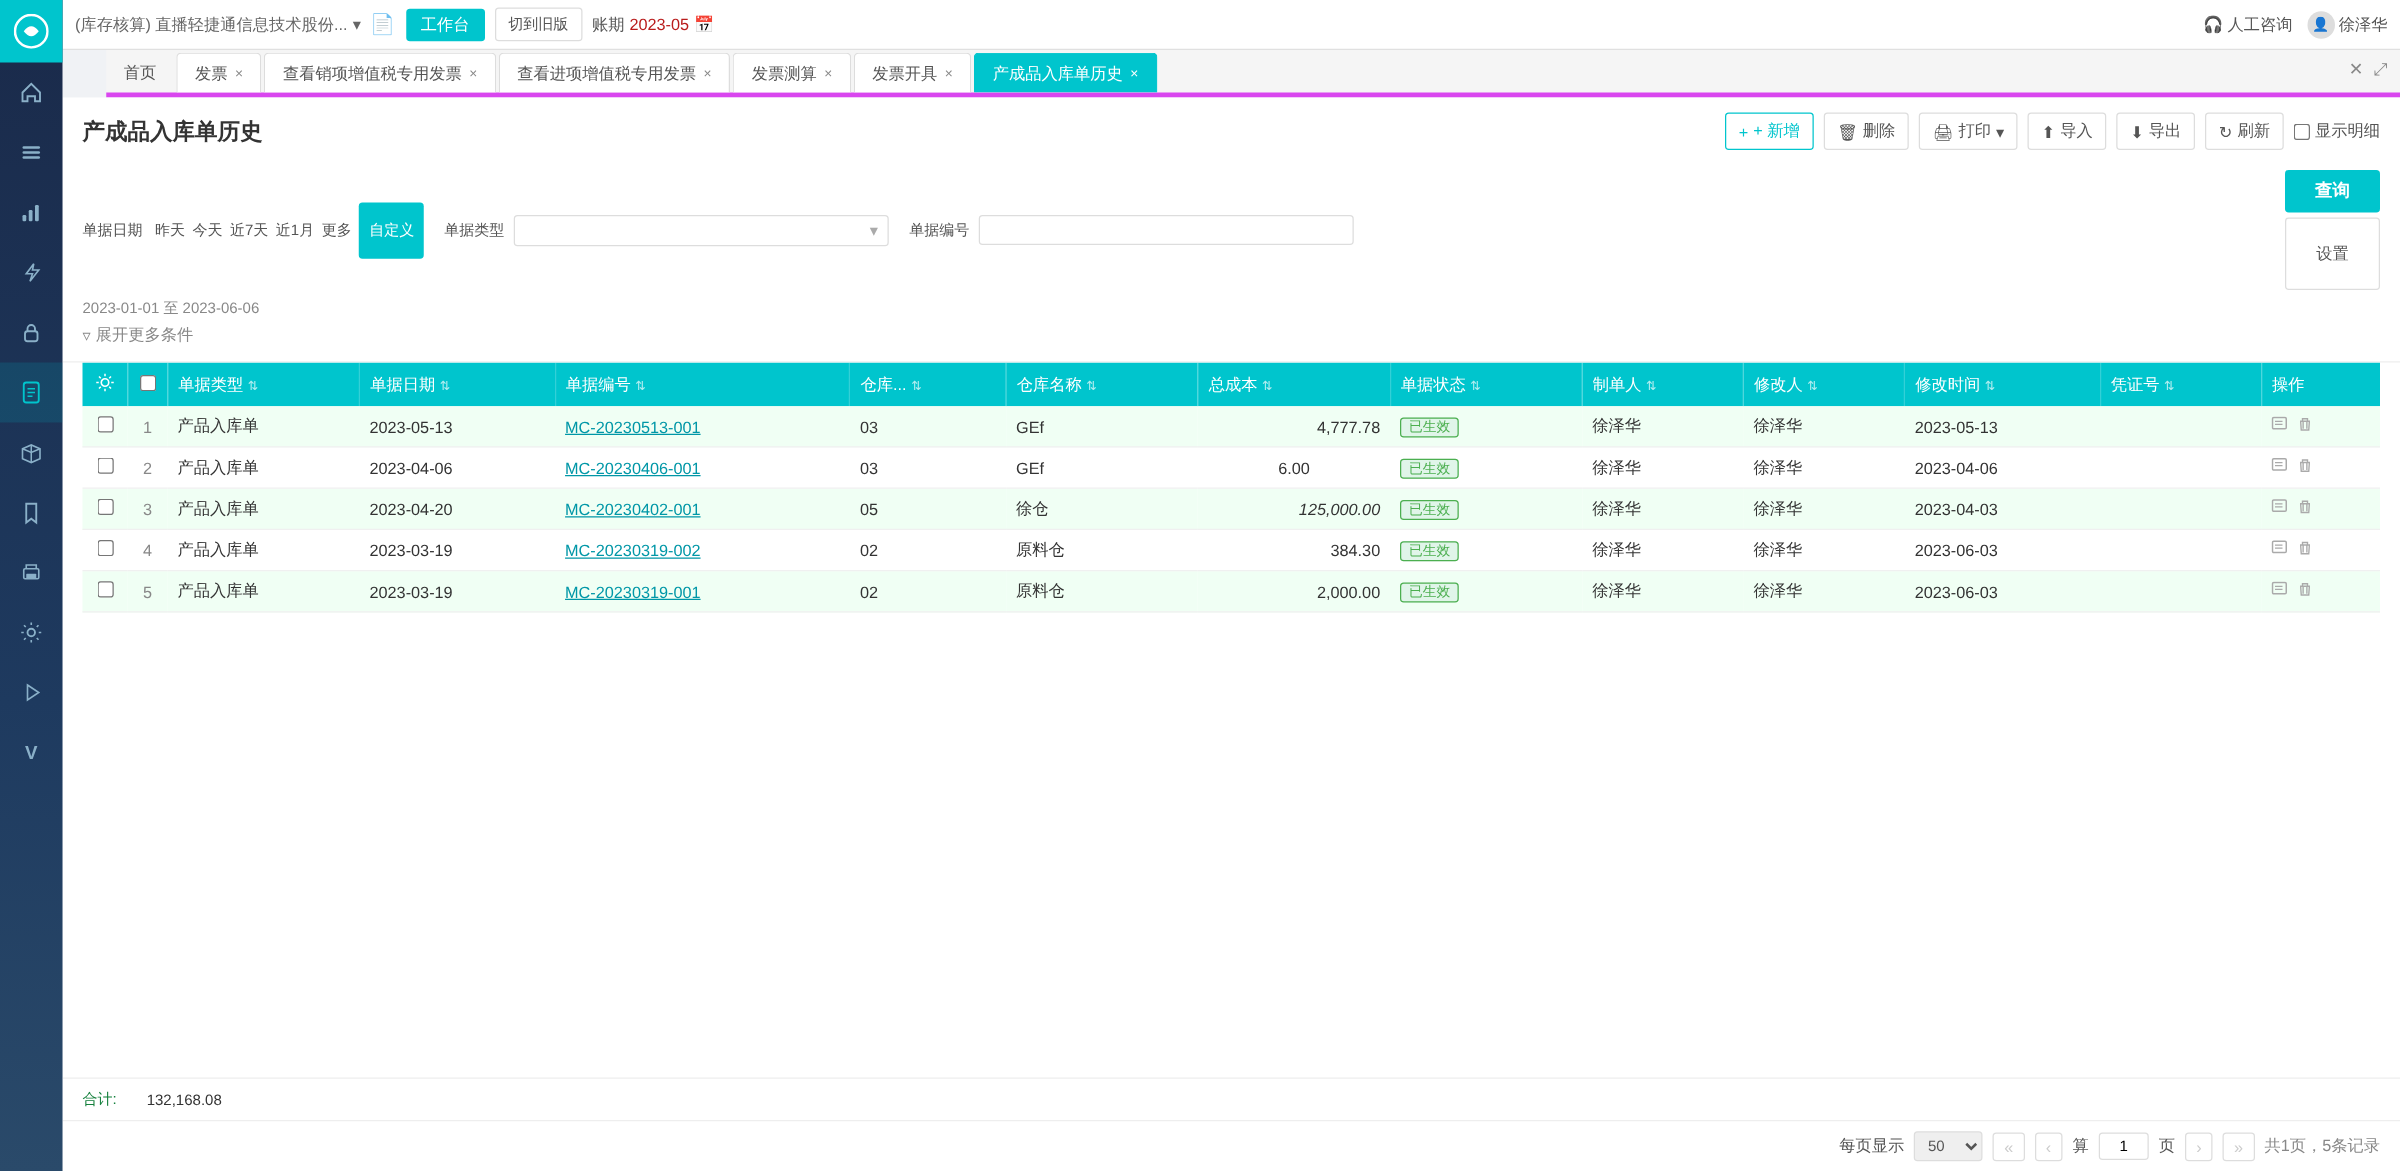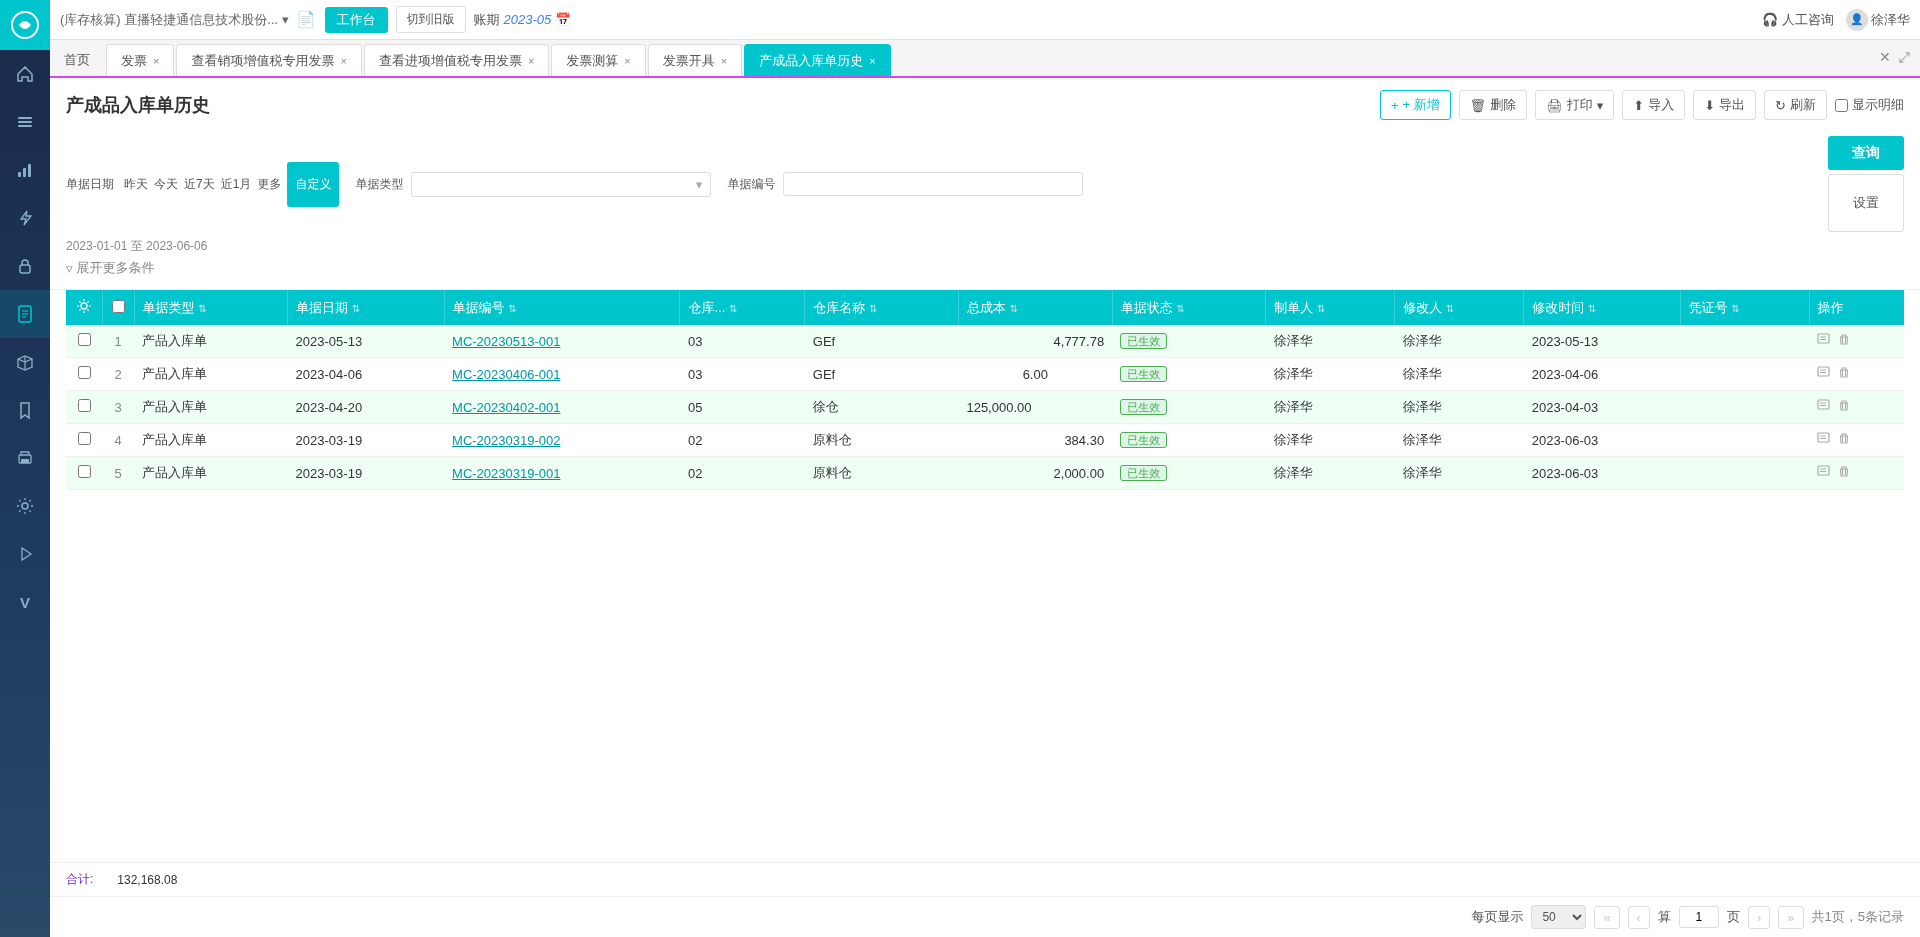--- a/index.html
+++ b/index.html
@@ -98,23 +98,24 @@
       font-size: 12px;
     }
 
     
     .tab-bar {
       height: 38px;
       background: #f5f5f5;
       display: flex;
       align-items: flex-end;
       padding: 0 0 0 0;
-      border-bottom: 2px solid #d946ef;
+      border-bottom: 4px solid #d946ef;
       flex-shrink: 0;
       overflow: hidden;
+      margin-left: 35px;
     }
     .tab-item {
       height: 32px;
       padding: 0 14px;
       display: flex;
       align-items: center;
       gap: 6px;
       cursor: pointer;
       border: 1px solid #ddd;
       border-bottom: none;
@@ -322,21 +323,21 @@
     .sort-icon { font-size: 10px; color: rgba(255,255,255,0.7); }
 
     
     .table-footer {
       padding: 8px 16px;
       border-top: 1px solid #eee;
       display: flex;
       align-items: center;
       background: white;
     }
-    .total-label { color: #6d28d9; font-size: 12px; margin-right: 8px; }
+    .total-label { color: #15803d; font-size: 12px; margin-right: 8px; }
     .total-value { color: #333; font-size: 12px; margin-left: 16px; }
 
     
     .pagination-bar {
       padding: 8px 16px;
       display: flex;
       align-items: center;
       justify-content: flex-end;
       gap: 8px;
       background: white;
@@ -461,21 +462,21 @@
   <div class="top-bar">
     <span style="color:#666;font-size:12px;display:flex;align-items:center;gap:4px;">
       <span>(库存核算) 直播轻捷通信息技术股份...</span>
       <span style="cursor:pointer;">▾</span>
     </span>
     <span style="color:#aaa;font-size:16px;">📄</span>
     <button class="btn-workbench">工作台</button>
     <button class="btn-switch">切到旧版</button>
     <span class="account-period">
       <span>账期</span>
-      <span style="color:#3b82f6;font-style:italic;">2023-05</span>
+      <span style="color:#b91c1c;">2023-05</span>
       <span style="cursor:pointer;color:#00c5cd;">📅</span>
     </span>
     <div class="top-bar-right">
       <span style="cursor:pointer;display:flex;align-items:center;gap:3px;">
         <span>🎧</span>
         <span>人工咨询</span>
       </span>
       <span style="cursor:pointer;display:flex;align-items:center;gap:3px;">
         <span style="width:22px;height:22px;border-radius:50%;background:#ddd;display:inline-flex;align-items:center;justify-content:center;font-size:11px;color:#888;">👤</span>
         <span>徐泽华</span>
@@ -721,21 +722,21 @@
       </td>
     </tr>
             <tr class="row-alt">
       <td class="row-num"><input type="checkbox" style=""></td>
       <td style="text-align:center;color:#888;">3</td>
       <td>产品入库单</td>
       <td>2023-04-20</td>
       <td><span class="link-cell">MC-20230402-001</span></td>
       <td>05</td>
       <td>徐仓</td>
-      <td style="">125,000.00</td>
+      <td style="text-align:right;font-style:italic;">125,000.00</td>
       <td><span class="status-badge">已生效</span></td>
       <td>徐泽华</td>
       <td>徐泽华</td>
       <td>2023-04-03</td>
       <td></td>
       <td>
         <div class="action-icons">
           <span class="action-icon" title="编辑">
             <svg width="14" height="14" viewBox="0 0 14 14" fill="none">
                       <rect x="1" y="1" width="11" height="9" rx="1" stroke="#aaa" stroke-width="1.2"></rect>

